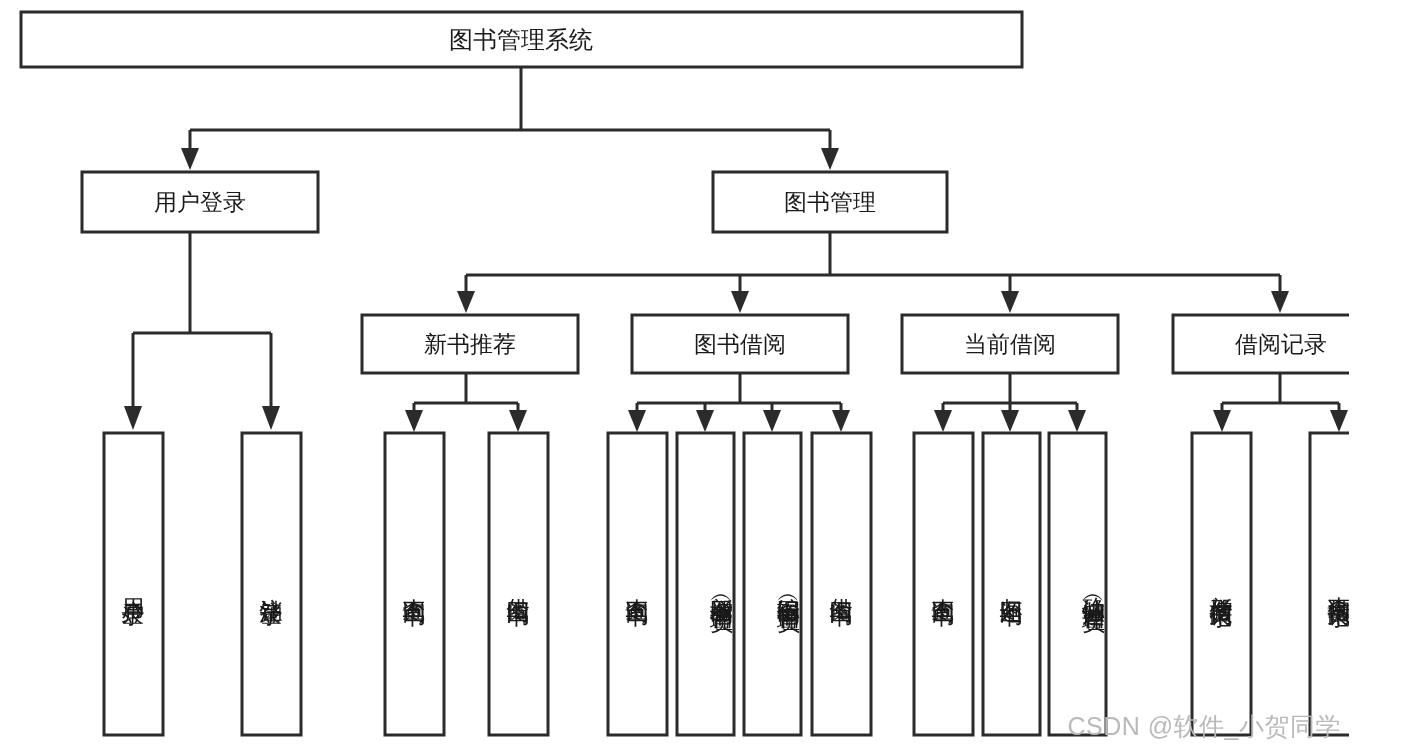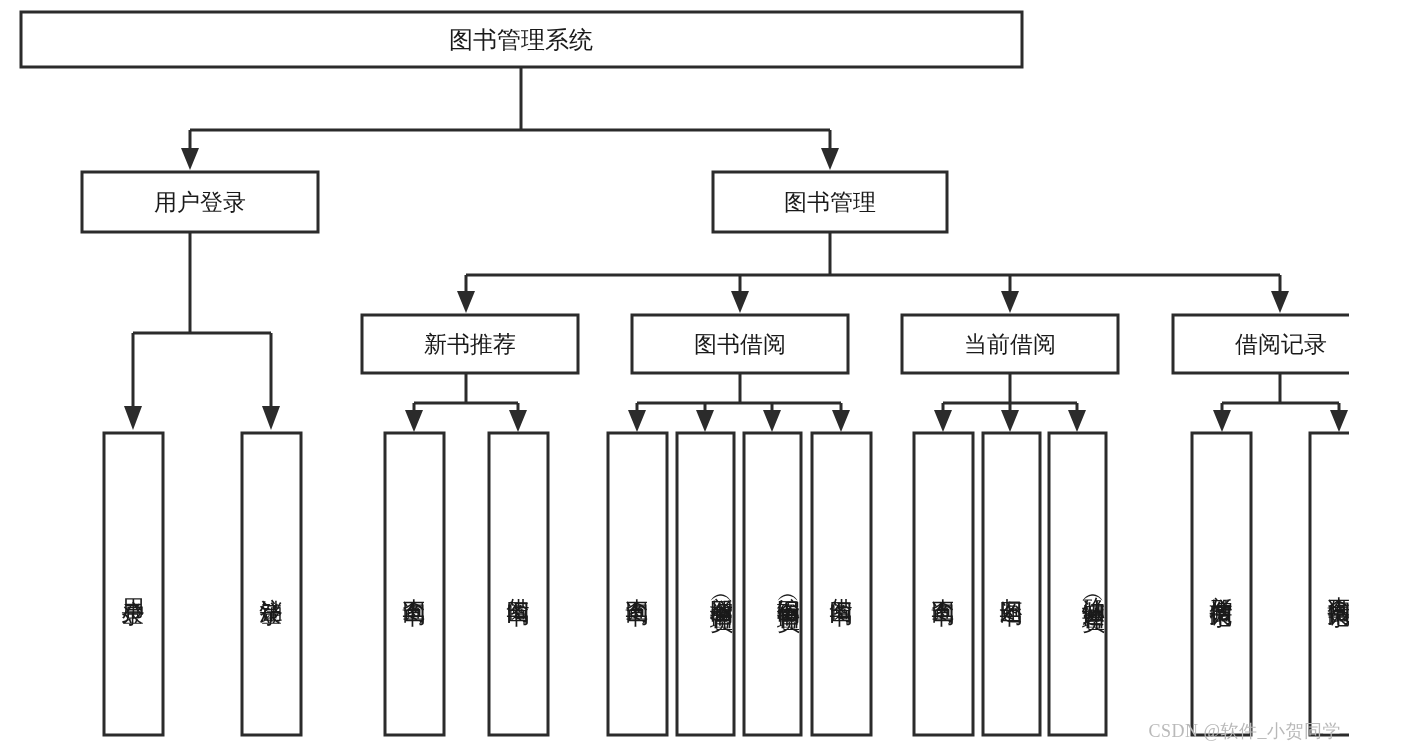--- a/index.html
+++ b/index.html
@@ -64,22 +64,22 @@
     color: #1a1a1a;
     letter-spacing: 2px;
     white-space: nowrap;
     text-align: center;
     pointer-events: none;
   }
   .watermark {
     position: absolute;
     right: 8px;
     bottom: 4px;
-    font-family: Liberation Serif, serif;
-    font-size: 18px;
+    font-family: Liberation Sans, sans-serif;
+    font-size: 25px;
     color: #b9b9b9;
     white-space: nowrap;
     letter-spacing: 0.5px;
   }
 </style>
 </head>
 <body>
 
 <div id="diagram-root">
 

